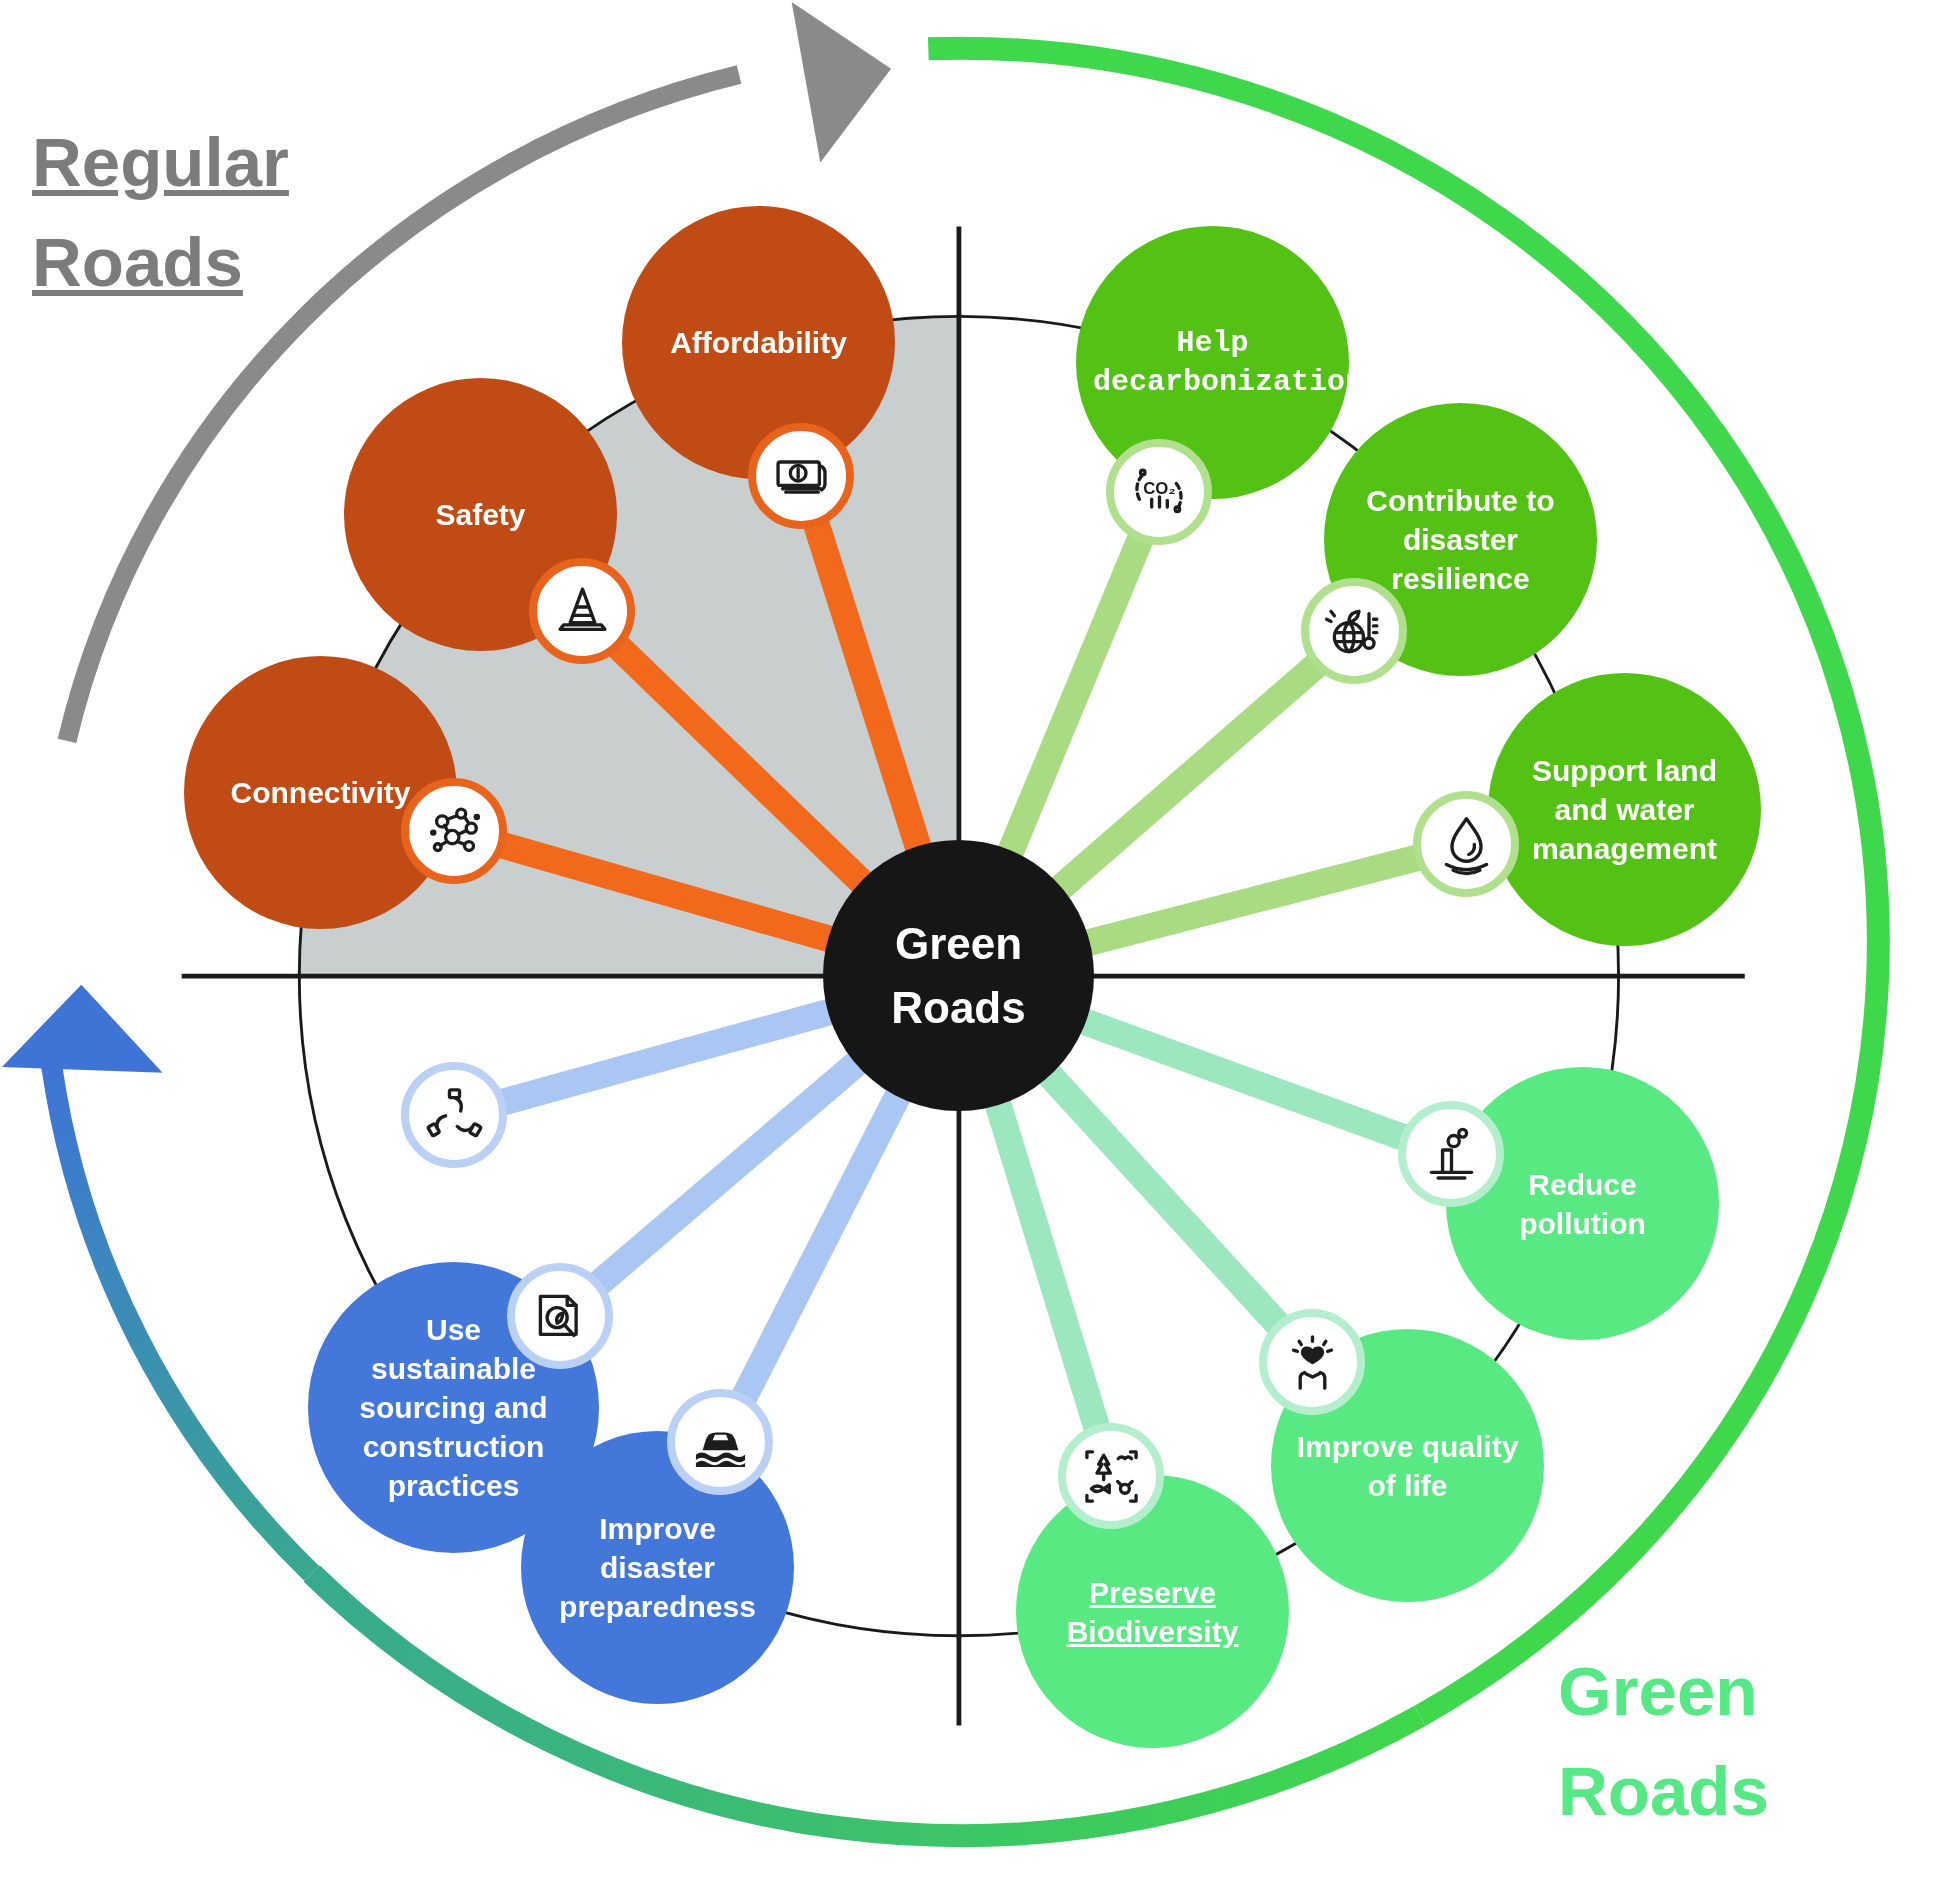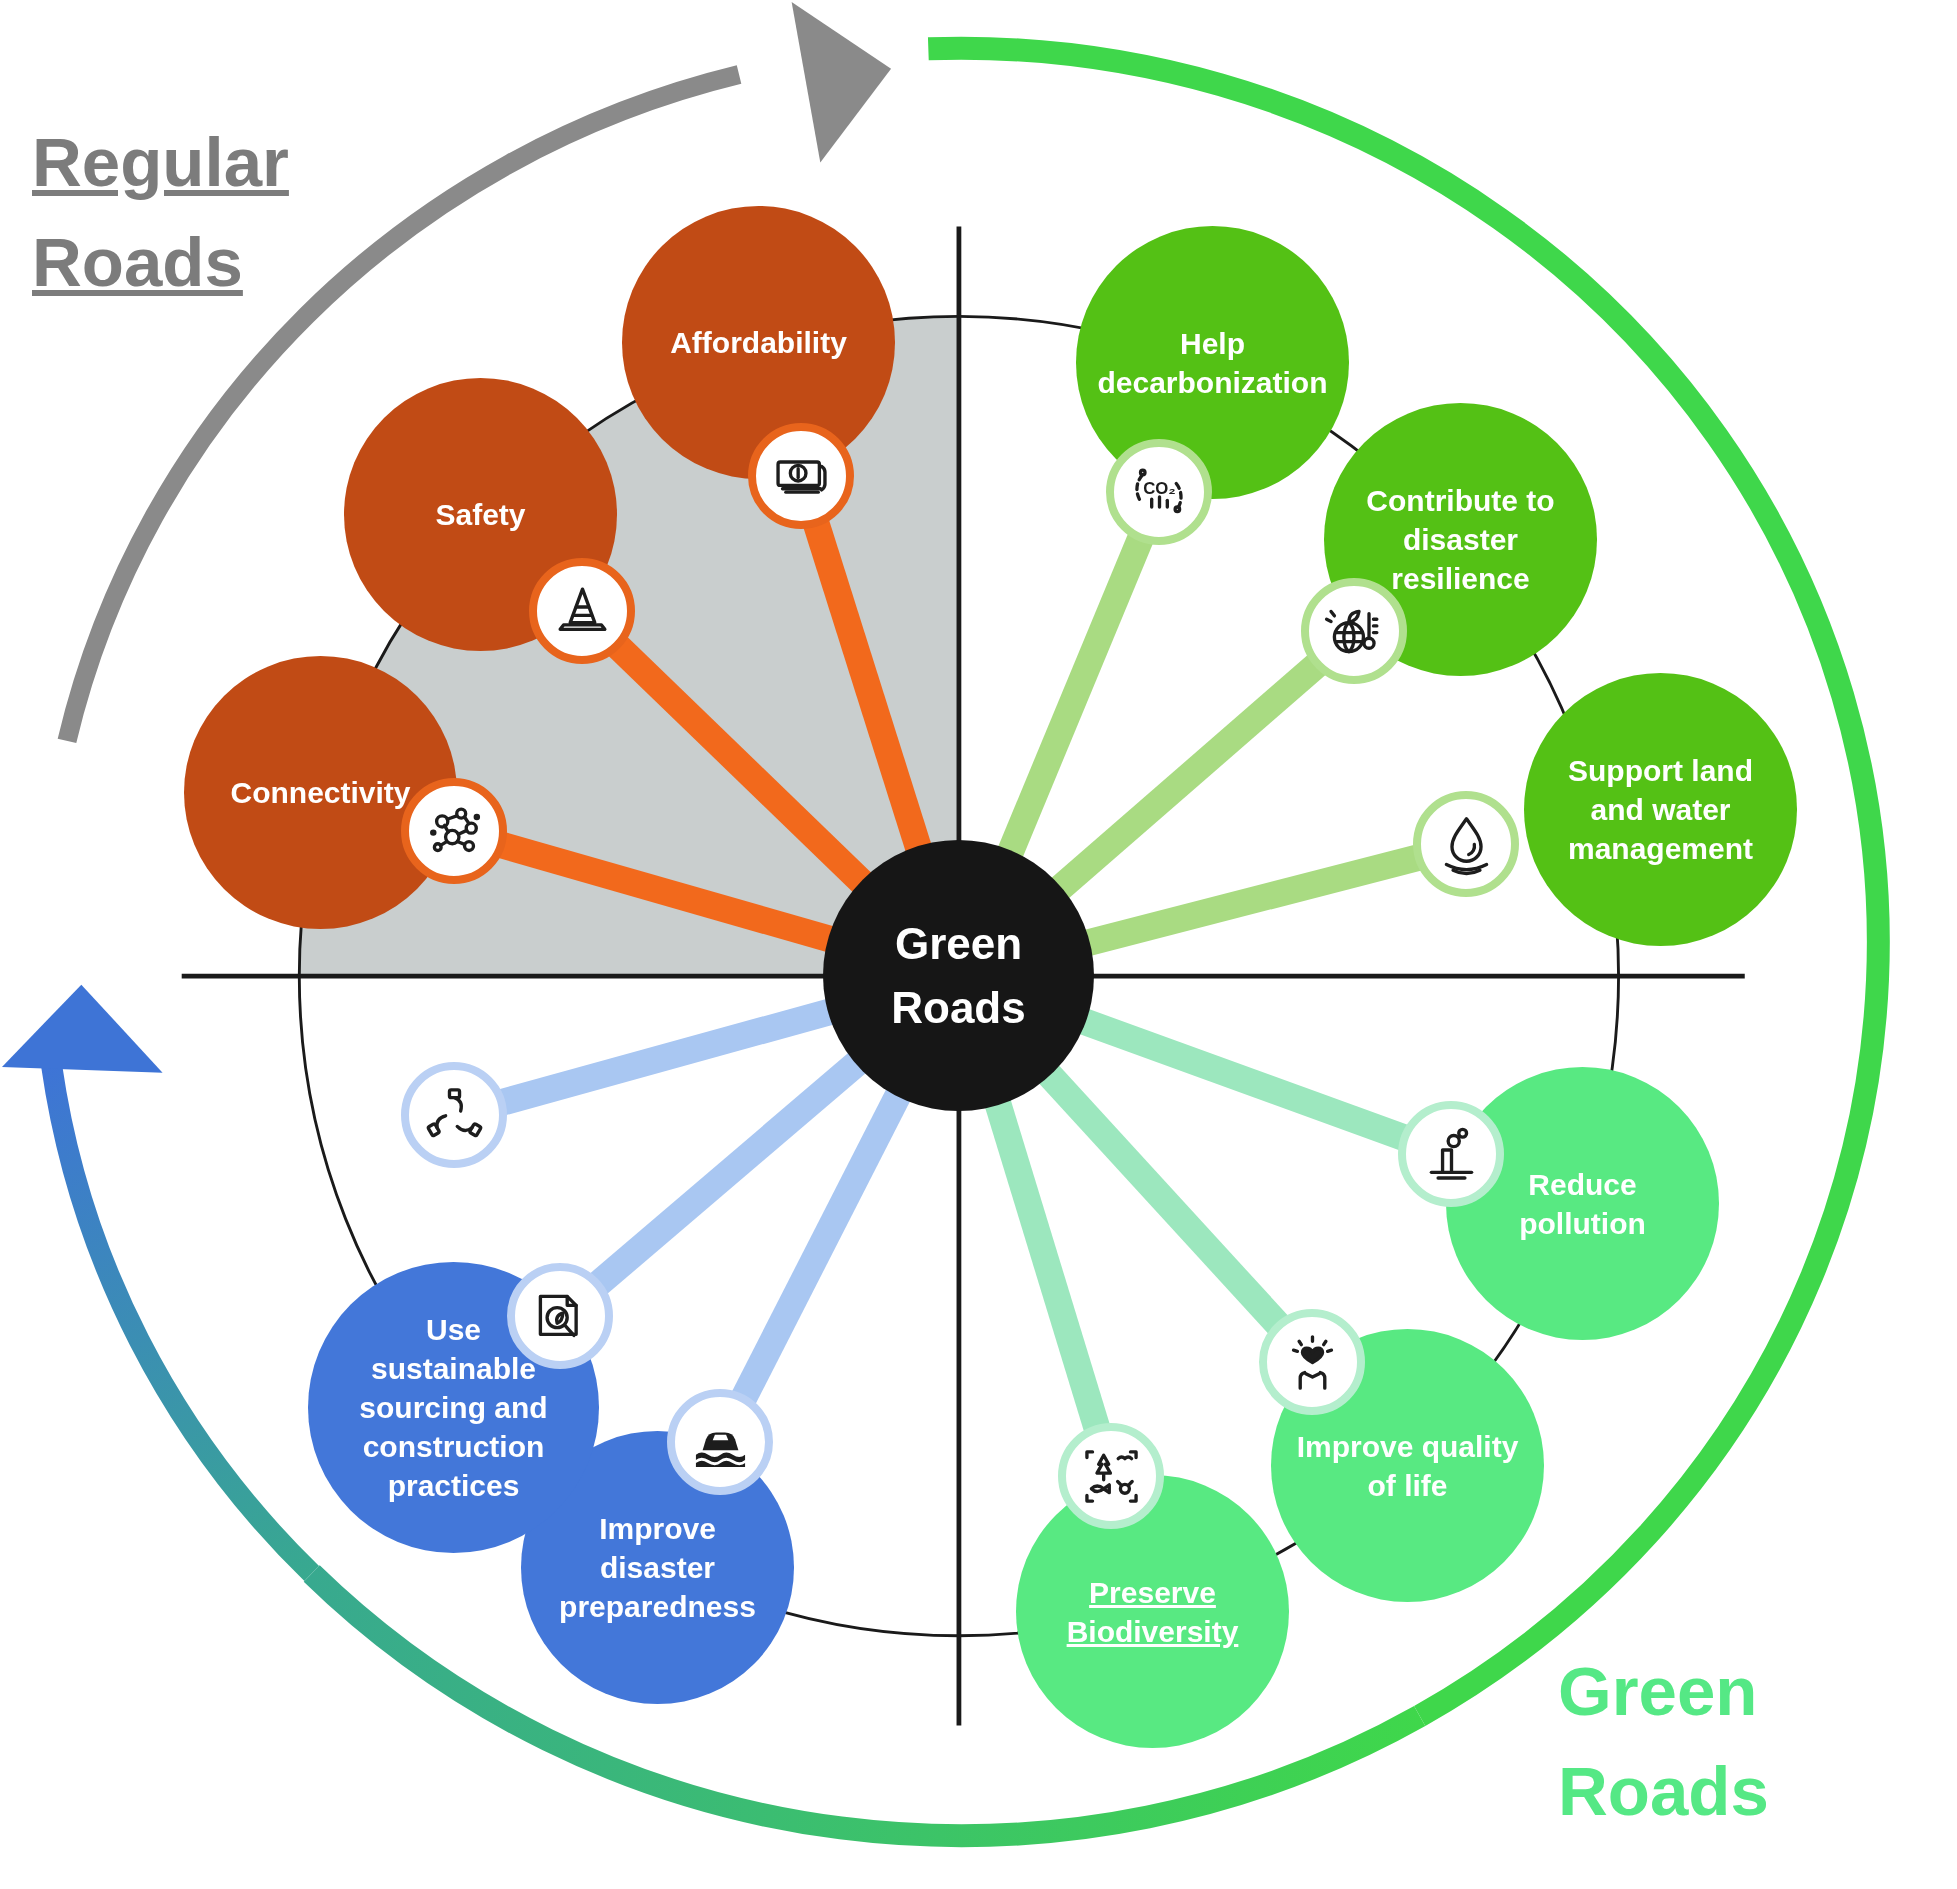--- a/index.html
+++ b/index.html
@@ -96,27 +96,27 @@
 
   <div class="node node--regular" style="left:622px;top:206px;width:273px;height:273px;">
       <span>Affordability</span>
     </div>
   <div class="node node--regular" style="left:344px;top:378px;width:273px;height:273px;">
       <span>Safety</span>
     </div>
   <div class="node node--regular" style="left:184px;top:656px;width:273px;height:273px;">
       <span>Connectivity</span>
     </div>
-  <div class="node node--green" style="left:1076px;top:226px;width:273px;height:273px;">
+  <div class="node node--green" style="left:1076px;top:226px;width:273px;height:273px;font-family:Liberation Mono, monospace;">
       <span>Help decarbonization</span>
     </div>
   <div class="node node--green" style="left:1324px;top:403px;width:273px;height:273px;">
       <span>Contribute to disaster resilience</span>
     </div>
-  <div class="node node--green" style="left:1524px;top:673px;width:273px;height:273px;justify-content:center;">
+  <div class="node node--green" style="left:1488px;top:673px;width:273px;height:273px;justify-content:center;">
       <span>Support land and water management</span>
     </div>
   <div class="node node--mint" style="left:1446px;top:1067px;width:273px;height:273px;">
       <span>Reduce pollution</span>
     </div>
   <div class="node node--mint" style="left:1271px;top:1329px;width:273px;height:273px;">
       <span>Improve quality of life</span>
     </div>
   <div class="node node--mint" style="left:1016px;top:1475px;width:273px;height:273px;text-decoration:underline;">
       <span>Preserve Biodiversity</span>

